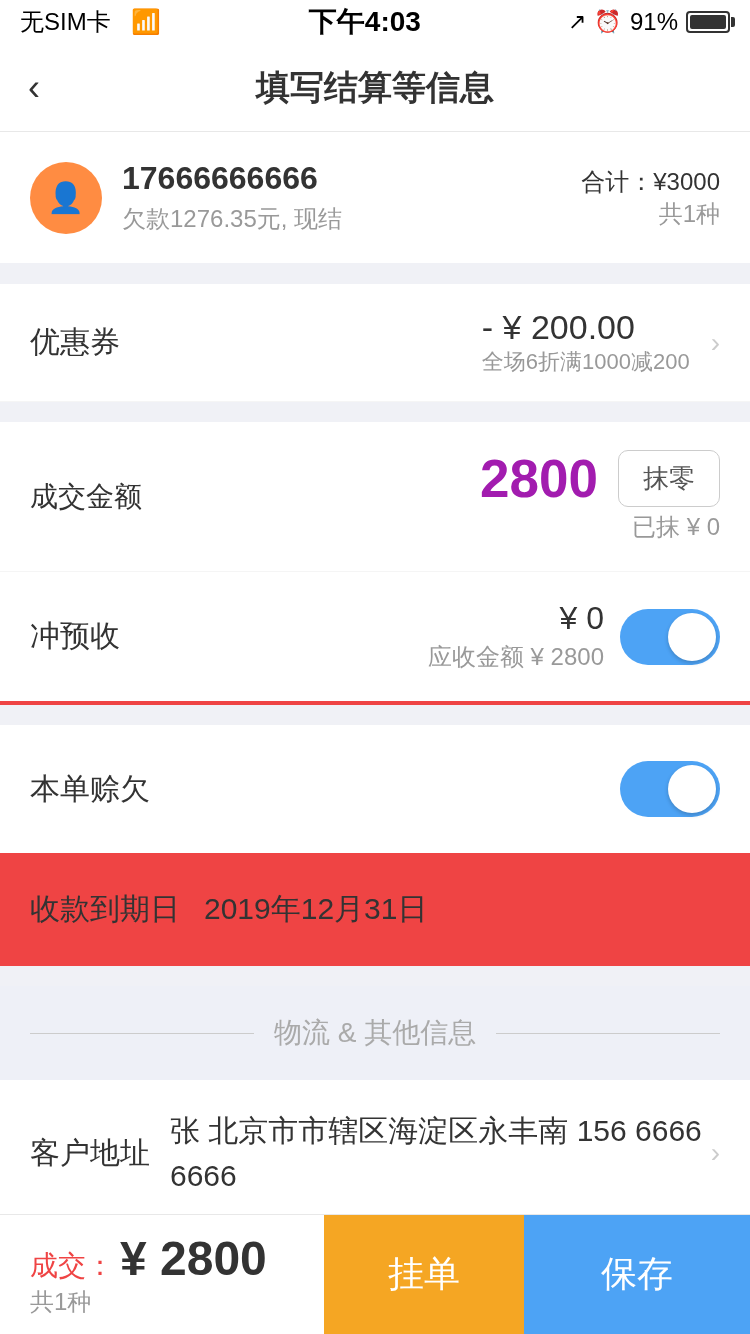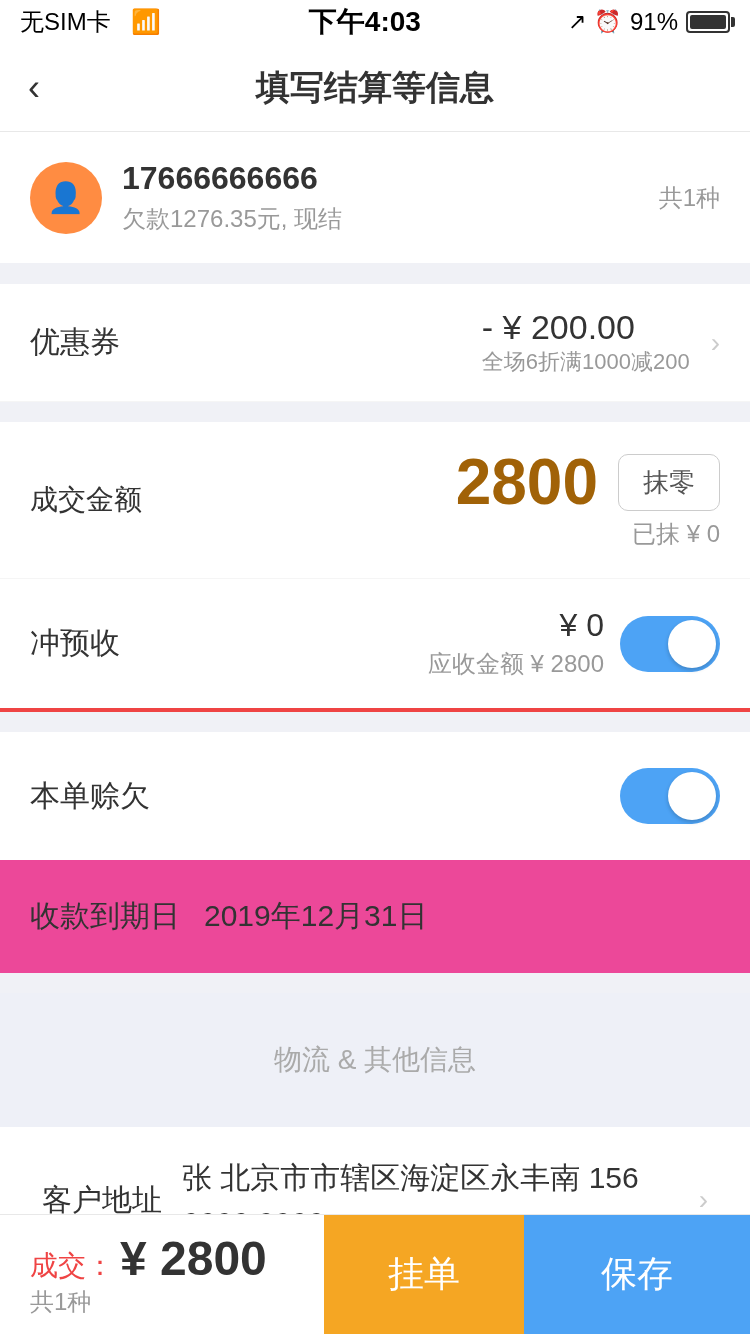--- a/index.html
+++ b/index.html
@@ -116,21 +116,21 @@
     .deal-row {
       background: #fff;
       padding: 28px 30px;
       display: flex;
       align-items: center;
       justify-content: space-between;
       border-bottom: 1px solid #f5f5f5;
     }
     .deal-label { font-size: 28px; color: #333; }
     .deal-right { display: flex; align-items: center; gap: 20px; }
-    .deal-amount { font-size: 64px; color: #a16207; font-weight: 600; line-height: 1; }
+    .deal-amount { font-size: 53px; color: #a21caf; font-weight: 600; line-height: 1; }
     .round-btn {
       border: 1px solid #ccc;
       border-radius: 10px;
       padding: 10px 24px;
       font-size: 26px;
       color: #555;
       background: #fff;
       cursor: pointer;
     }
     .deal-sub { font-size: 24px; color: #999; text-align: right; margin-top: 4px; }
@@ -166,54 +166,53 @@
       background: #fff;
       padding: 36px 30px;
       display: flex;
       align-items: center;
       justify-content: space-between;
     }
     .writeoff-label { font-size: 30px; color: #333; }
 
     
     .duedate-row {
-      background: #ec4899;
+      background: #ef4444;
       padding: 36px 30px;
       display: flex;
       align-items: center;
       gap: 24px;
     }
     .duedate-label { font-size: 30px; color: #333; }
     .duedate-value { font-size: 30px; color: #333; text-align: center; }
 
     
     .section-header {
       background: #eef0f7;
       padding: 28px 30px;
       text-align: center;
       display: flex;
       align-items: center;
       justify-content: center;
       gap: 20px;
-      flex-direction: column;
     }
     .section-header-line {
       flex: 1;
       height: 1px;
       background: #ccc;
     }
     .section-header-text {
       font-size: 28px;
       color: #aaa;
     }
 
     
     .address-row {
       background: #fff;
-      padding: 28px 42px;
+      padding: 28px 30px;
       display: flex;
       align-items: center;
       justify-content: space-between;
     }
     .address-label { font-size: 30px; color: #333; flex-shrink: 0; margin-right: 20px; }
     .address-value { font-size: 30px; color: #333; flex: 1; line-height: 1.5; }
     .address-right { display: flex; align-items: center; }
 
     
     .bottom-spacer {
@@ -295,20 +294,21 @@
     <div class="customer-left">
       <div class="avatar">
         <span>👤</span>
       </div>
       <div class="customer-info">
         <div class="phone">17666666666</div>
         <div class="debt">欠款1276.35元, 现结</div>
       </div>
     </div>
     <div class="customer-right">
+      <div class="total-label">合计：¥3000</div>
       <div class="total-count">共1种</div>
     </div>
   </div>
 
   <div class="section-divider"></div>
 
   <div class="coupon-row">
     <span class="coupon-label">优惠券</span>
     <div class="coupon-right">
       <div>

